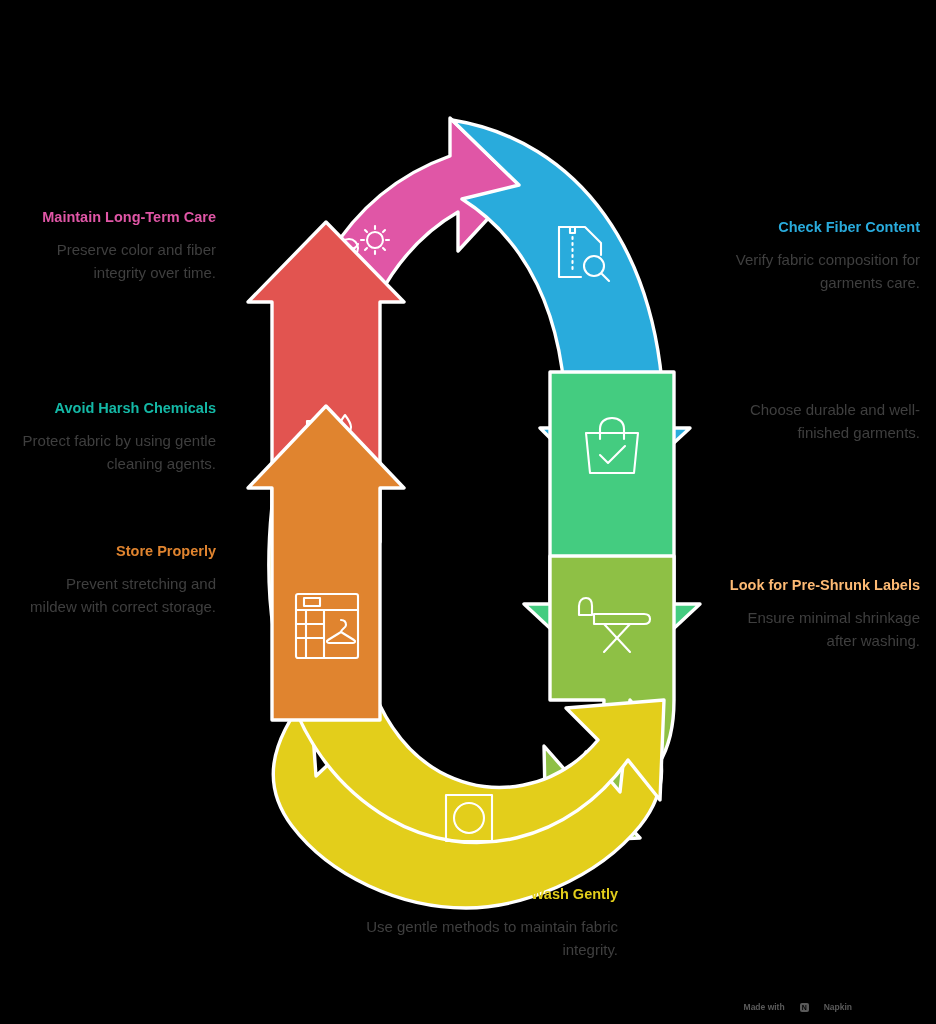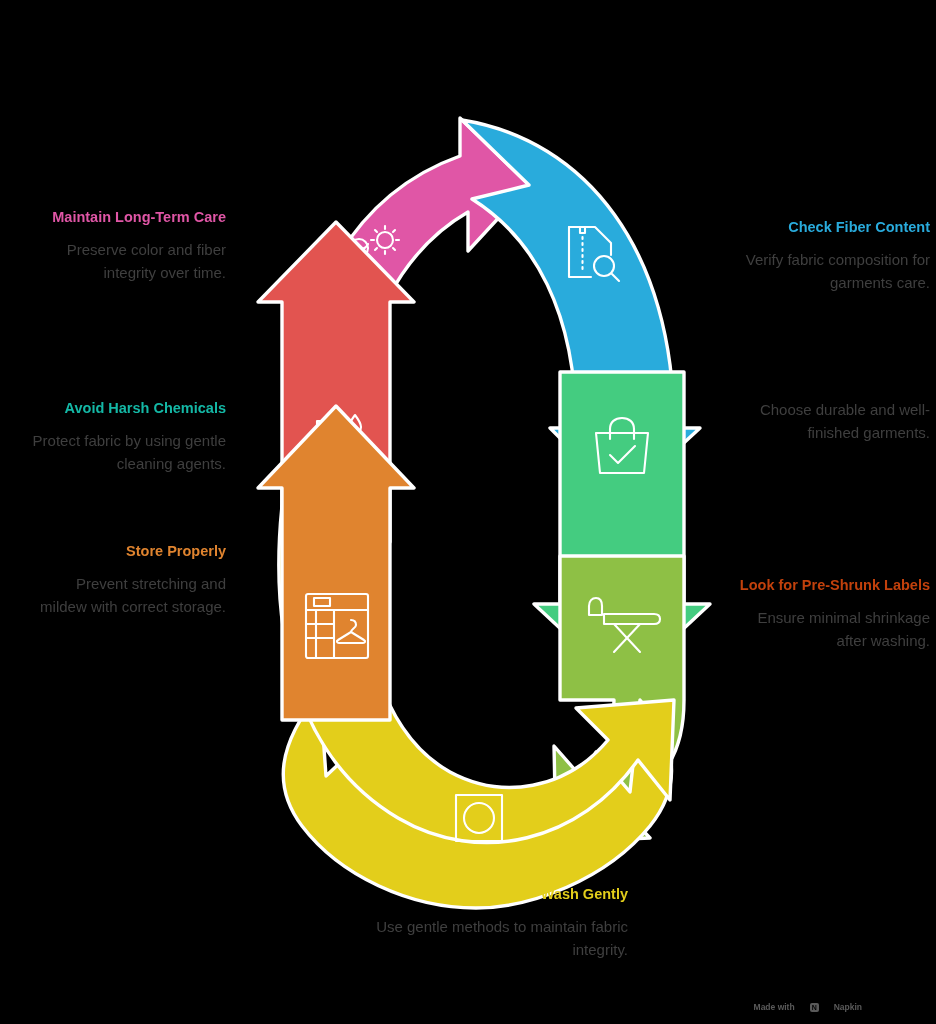--- a/index.html
+++ b/index.html
@@ -3,21 +3,21 @@
 <meta charset="utf-8">
 <style>
   html,body{margin:0;padding:0;}
   body{
     width:936px;height:1024px;
     background:#000000;
     font-family:"Liberation Sans", sans-serif;
     overflow:hidden;
     position:relative;
   }
-  #stage{position:relative;width:864px;height:1024px;margin-left:10px;}
+  #stage{position:relative;width:864px;height:1024px;}
 
   .title{
     position:absolute;top:42px;left:0;width:936px;
     text-align:center;
     font-size:23px;font-weight:bold;color:#3d3d3d;
     letter-spacing:.2px;
   }
 
   svg.diagram{position:absolute;top:0;left:0;width:936px;height:1024px;}
 
@@ -351,21 +351,21 @@
   <div class="label right l-fiber">
     <p class="hd" style="color:#29ABDC">Check Fiber Content</p>
     <p class="bd">Verify fabric composition for garments care.</p>
   </div>
 
   <div class="label right l-buy">
     <p class="bd">Choose durable and well-finished garments.</p>
   </div>
 
   <div class="label right l-labels">
-    <p class="hd" style="color:#c2410c">Look for Pre-Shrunk Labels</p>
+    <p class="hd" style="color:#fdba74">Look for Pre-Shrunk Labels</p>
     <p class="bd">Ensure minimal shrinkage after washing.</p>
   </div>
 
   <div class="label bottom">
     <p class="hd" style="color:#E3CE1B">Wash Gently</p>
     <p class="bd">Use gentle methods to maintain fabric integrity.</p>
   </div>
 
   <div class="footer">
     <span>Made with</span>

